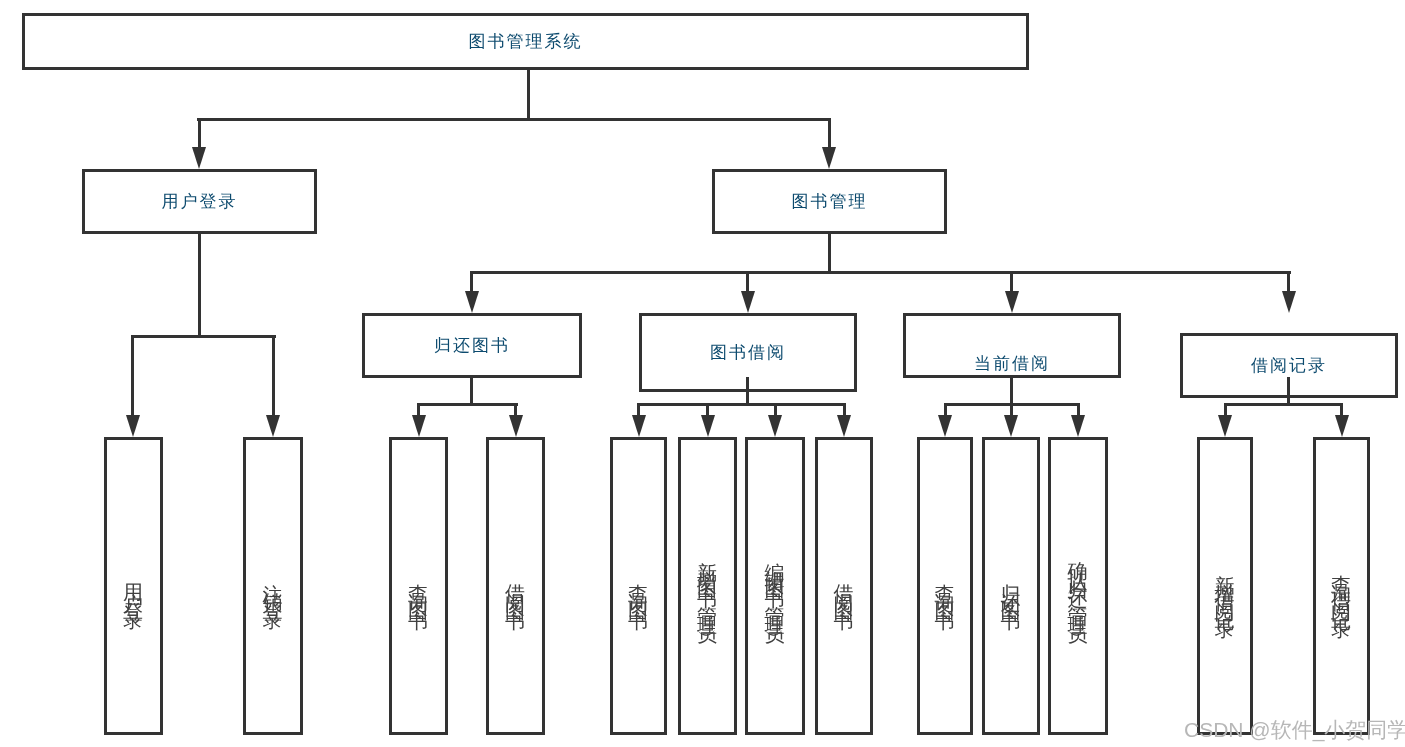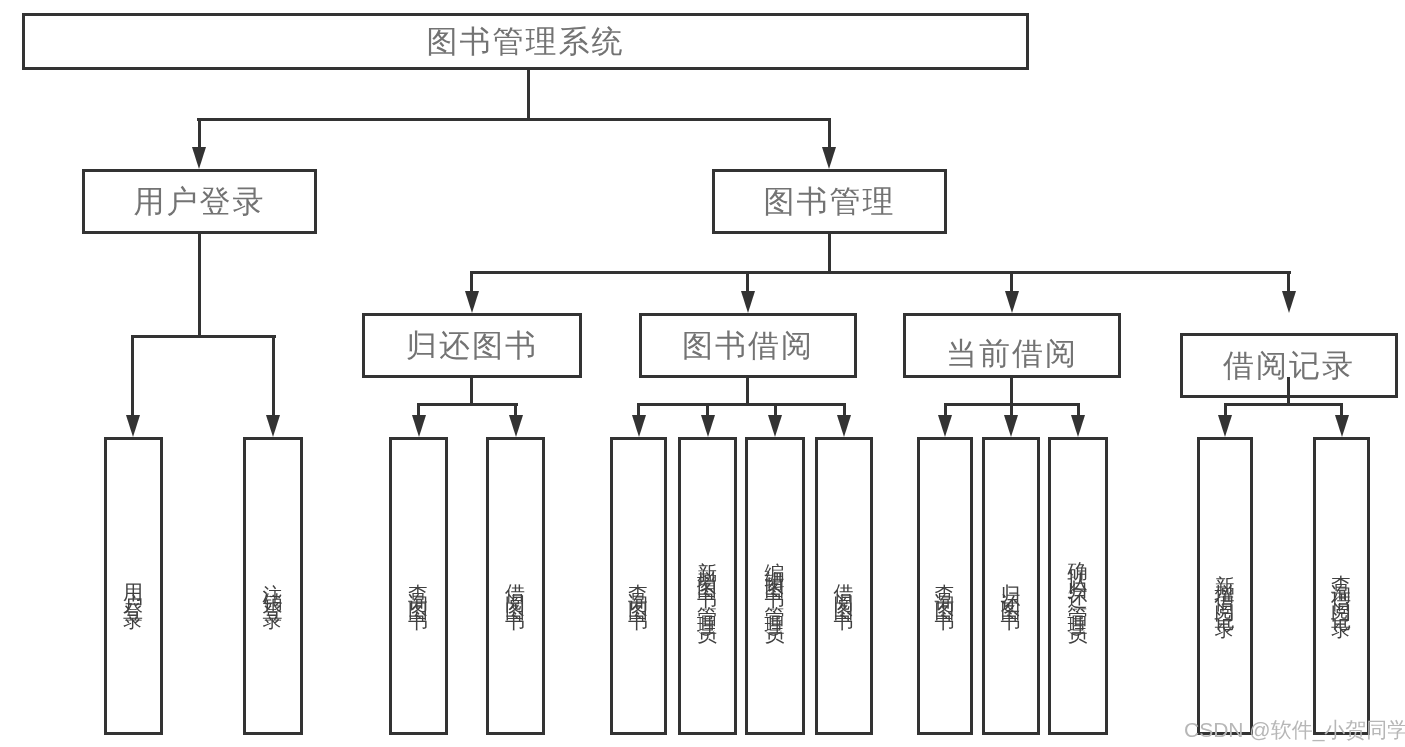--- a/index.html
+++ b/index.html
@@ -15,22 +15,22 @@
   
   .hbox {
     position: absolute;
     border: 3px solid #333333;
     background: #ffffff;
     display: flex;
     align-items: center;
     justify-content: center;
   }
   .hbox span {
-    font-size: 31px;
-    color: #737373;
+    font-size: 17px;
+    color: #0c4a6e;
     letter-spacing: 2px;
     white-space: nowrap;
   }
   
   .vbox {
     position: absolute;
     top: 437px;
     height: 298px;
     border: 3px solid #333333;
     background: #ffffff;
@@ -107,21 +107,21 @@
   <div class="line" style="left:746px; top:271px; width:3px; height:22px;"></div>
   <div class="arr" style="left:741px; top:291px;"></div>
   <div class="line" style="left:1010px; top:271px; width:3px; height:22px;"></div>
   <div class="arr" style="left:1005px; top:291px;"></div>
   <div class="line" style="left:1287px; top:271px; width:3px; height:22px;"></div>
   <div class="arr" style="left:1282px; top:291px;"></div>
 
   <div class="hbox" style="left:362px; top:313px; width:220px; height:65px;">
     <span>归还图书</span>
   </div>
-  <div class="hbox" style="left:639px; top:313px; width:218px; height:65px;text-align:center;">
+  <div class="hbox" style="left:639px; top:313px; width:218px; height:79px;text-align:center;">
     <span>图书借阅</span>
   </div>
   <div class="hbox" style="left:903px; top:313px; width:218px; height:65px;align-items:flex-end;">
     <span>当前借阅</span>
   </div>
   <div class="hbox" style="left:1180px; top:313px; width:218px; height:65px;margin-top:20px;">
     <span>借阅记录</span>
   </div>
 
   <div class="line" style="left:470px; top:377px; width:3px; height:29px;"></div>

